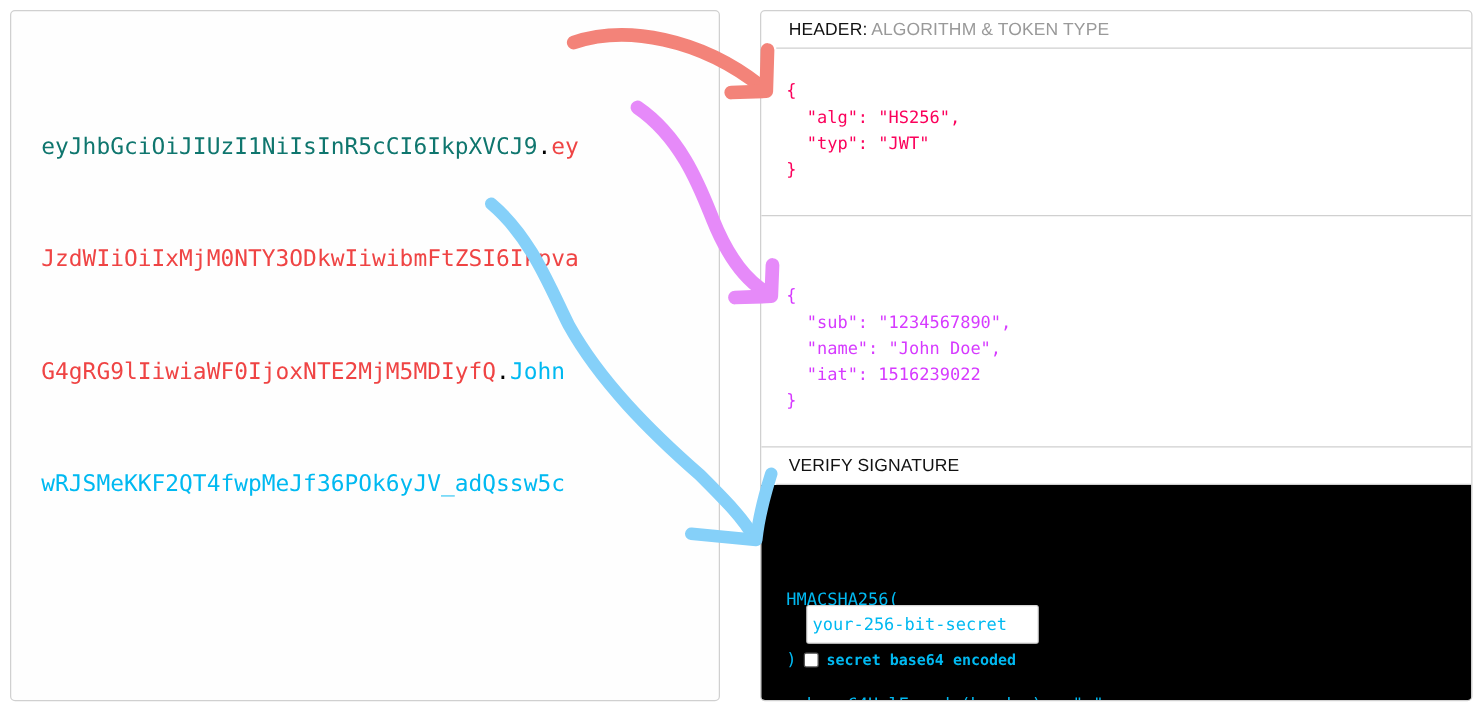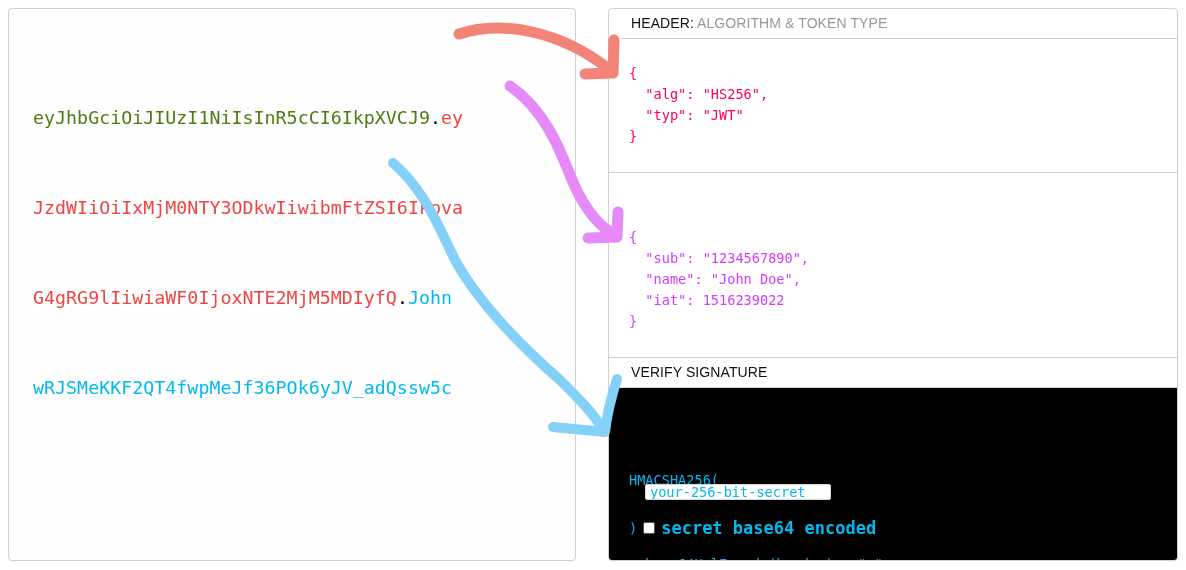--- a/index.html
+++ b/index.html
@@ -28,21 +28,21 @@
       left: 24px;
       top: 34px;
       width: 490px;
       font-size: 18.3px;
       line-height: 30px;
       letter-spacing: 0.02px;
       word-break: break-all;
       white-space: pre-wrap;
     }
     .tok-line { display: block; height: 30px; }
-    .c-header { color: #4d7c0f; }
+    .c-header { color: #0f766e; }
     .c-payload { color: #ef4444; }
     .c-sig { color: #00b9f1; }
     .c-dot { color: #000000; }
 
     .panel-decoded {
       position: absolute;
       left: 608px;
       top: 8px;
       width: 570px;
       height: 553px;
@@ -99,21 +99,21 @@
       font-size: 13.6px;
       line-height: 28px;
       white-space: pre;
     }
     .sig-line { display: block; height: 28px; }
     .secret-input {
       position: absolute;
       left: 36px;
       top: 96px;
       width: 186px;
-      height: 16px;
+      height: 31px;
       box-sizing: border-box;
       border: 1px solid #d6d6d6;
       border-radius: 2px;
       background: #ffffff;
       color: #00b9f1;
       font-family: "DejaVu Sans Mono", "Liberation Mono", monospace;
       font-size: 13.6px;
       padding: 0 4px;
       outline: none;
     }
@@ -135,21 +135,21 @@
       border: 1px solid #555555;
       border-radius: 2px;
       background: #ffffff;
       margin: 0 6px 0 0;
       box-sizing: border-box;
       cursor: pointer;
     }
     .checkbox-label {
       font-weight: bold;
       color: #00b9f1;
-      font-size: 17px;
+      font-size: 12px;
     }
     svg.arrows {
       position: absolute;
       left: 0;
       top: 0;
       width: 1186px;
       height: 570px;
       pointer-events: none;
     }
   </style>

